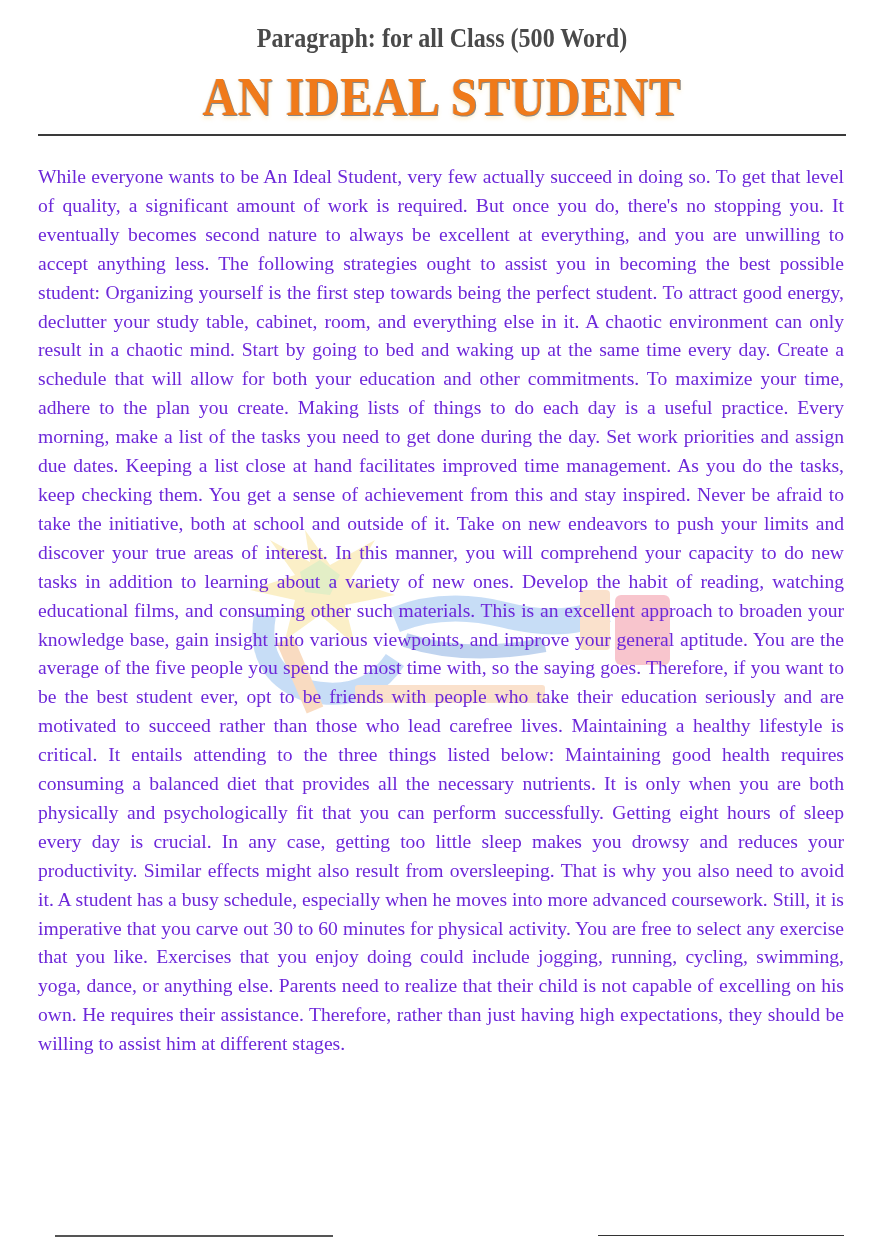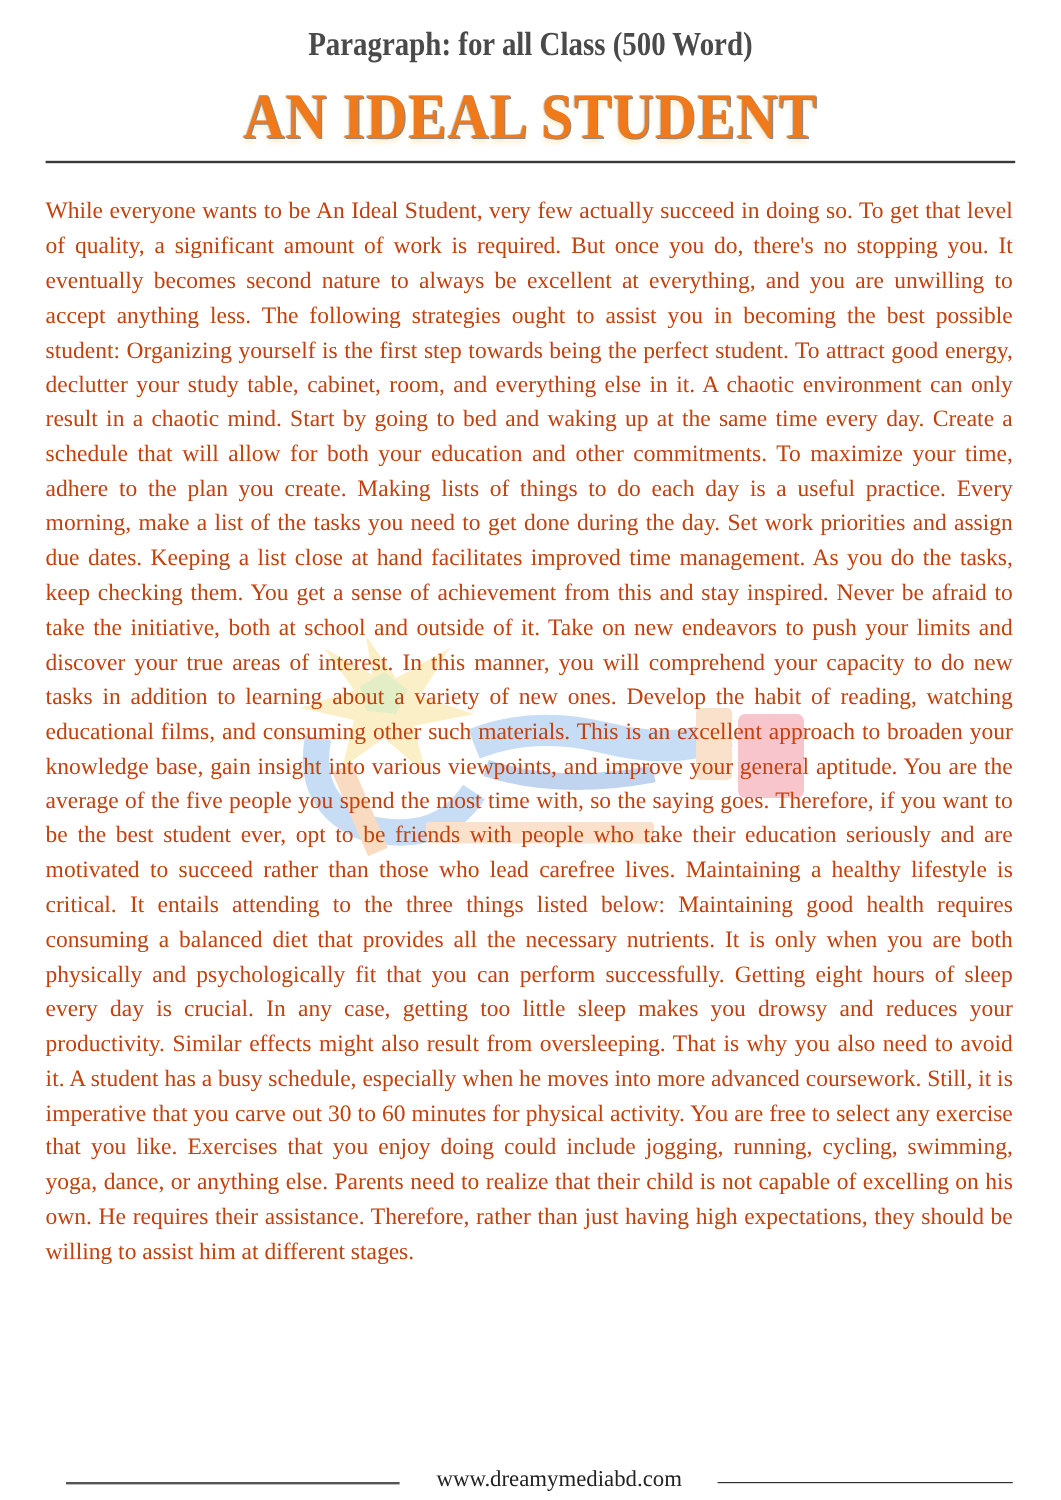--- a/index.html
+++ b/index.html
@@ -65,21 +65,21 @@
       pointer-events: none;
     }
     .body-text {
       position: absolute;
       top: 163px;
       left: 38px;
       width: 806px;
       font-size: 19.6px;
       line-height: 28.9px;
       text-align: justify;
-      color: #c2410c;
+      color: #6d28d9;
       margin: 0;
     }
     .footer {
       position: absolute;
       top: 1222px;
       left: 0;
       width: 884px;
       height: 30px;
     }
     .footer-rule-left {
@@ -129,17 +129,16 @@
     <rect x="370" y="75" width="55" height="70" rx="6" fill="#ef6a7e"></rect>
     <rect x="335" y="70" width="30" height="60" rx="4" fill="#f3b27a"></rect>
 
     <rect x="110" y="165" width="190" height="18" rx="3" fill="#f3b27a"></rect>
   </svg>
 
   <p class="body-text">While everyone wants to be An Ideal Student, very few actually succeed in doing so. To get that level of quality, a significant amount of work is required. But once you do, there's no stopping you. It eventually becomes second nature to always be excellent at everything, and you are unwilling to accept anything less. The following strategies ought to assist you in becoming the best possible student: Organizing yourself is the first step towards being the perfect student. To attract good energy, declutter your study table, cabinet, room, and everything else in it. A chaotic environment can only result in a chaotic mind. Start by going to bed and waking up at the same time every day. Create a schedule that will allow for both your education and other commitments. To maximize your time, adhere to the plan you create. Making lists of things to do each day is a useful practice. Every morning, make a list of the tasks you need to get done during the day. Set work priorities and assign due dates. Keeping a list close at hand facilitates improved time management. As you do the tasks, keep checking them. You get a sense of achievement from this and stay inspired. Never be afraid to take the initiative, both at school and outside of it. Take on new endeavors to push your limits and discover your true areas of interest. In this manner, you will comprehend your capacity to do new tasks in addition to learning about a variety of new ones. Develop the habit of reading, watching educational films, and consuming other such materials. This is an excellent approach to broaden your knowledge base, gain insight into various viewpoints, and improve your general aptitude. You are the average of the five people you spend the most time with, so the saying goes. Therefore, if you want to be the best student ever, opt to be friends with people who take their education seriously and are motivated to succeed rather than those who lead carefree lives. Maintaining a healthy lifestyle is critical. It entails attending to the three things listed below: Maintaining good health requires consuming a balanced diet that provides all the necessary nutrients. It is only when you are both physically and psychologically fit that you can perform successfully. Getting eight hours of sleep every day is crucial. In any case, getting too little sleep makes you drowsy and reduces your productivity. Similar effects might also result from oversleeping. That is why you also need to avoid it. A student has a busy schedule, especially when he moves into more advanced coursework. Still, it is imperative that you carve out 30 to 60 minutes for physical activity. You are free to select any exercise that you like. Exercises that you enjoy doing could include jogging, running, cycling, swimming, yoga, dance, or anything else. Parents need to realize that their child is not capable of excelling on his own. He requires their assistance. Therefore, rather than just having high expectations, they should be willing to assist him at different stages.</p>
 
   <div class="footer">
     <div class="footer-rule-left"></div>
-    <div class="footer-url">www.dreamymediabd.com</div>
     <div class="footer-rule-right"></div>
   </div>
 
 </div>
 
 </body></html>

